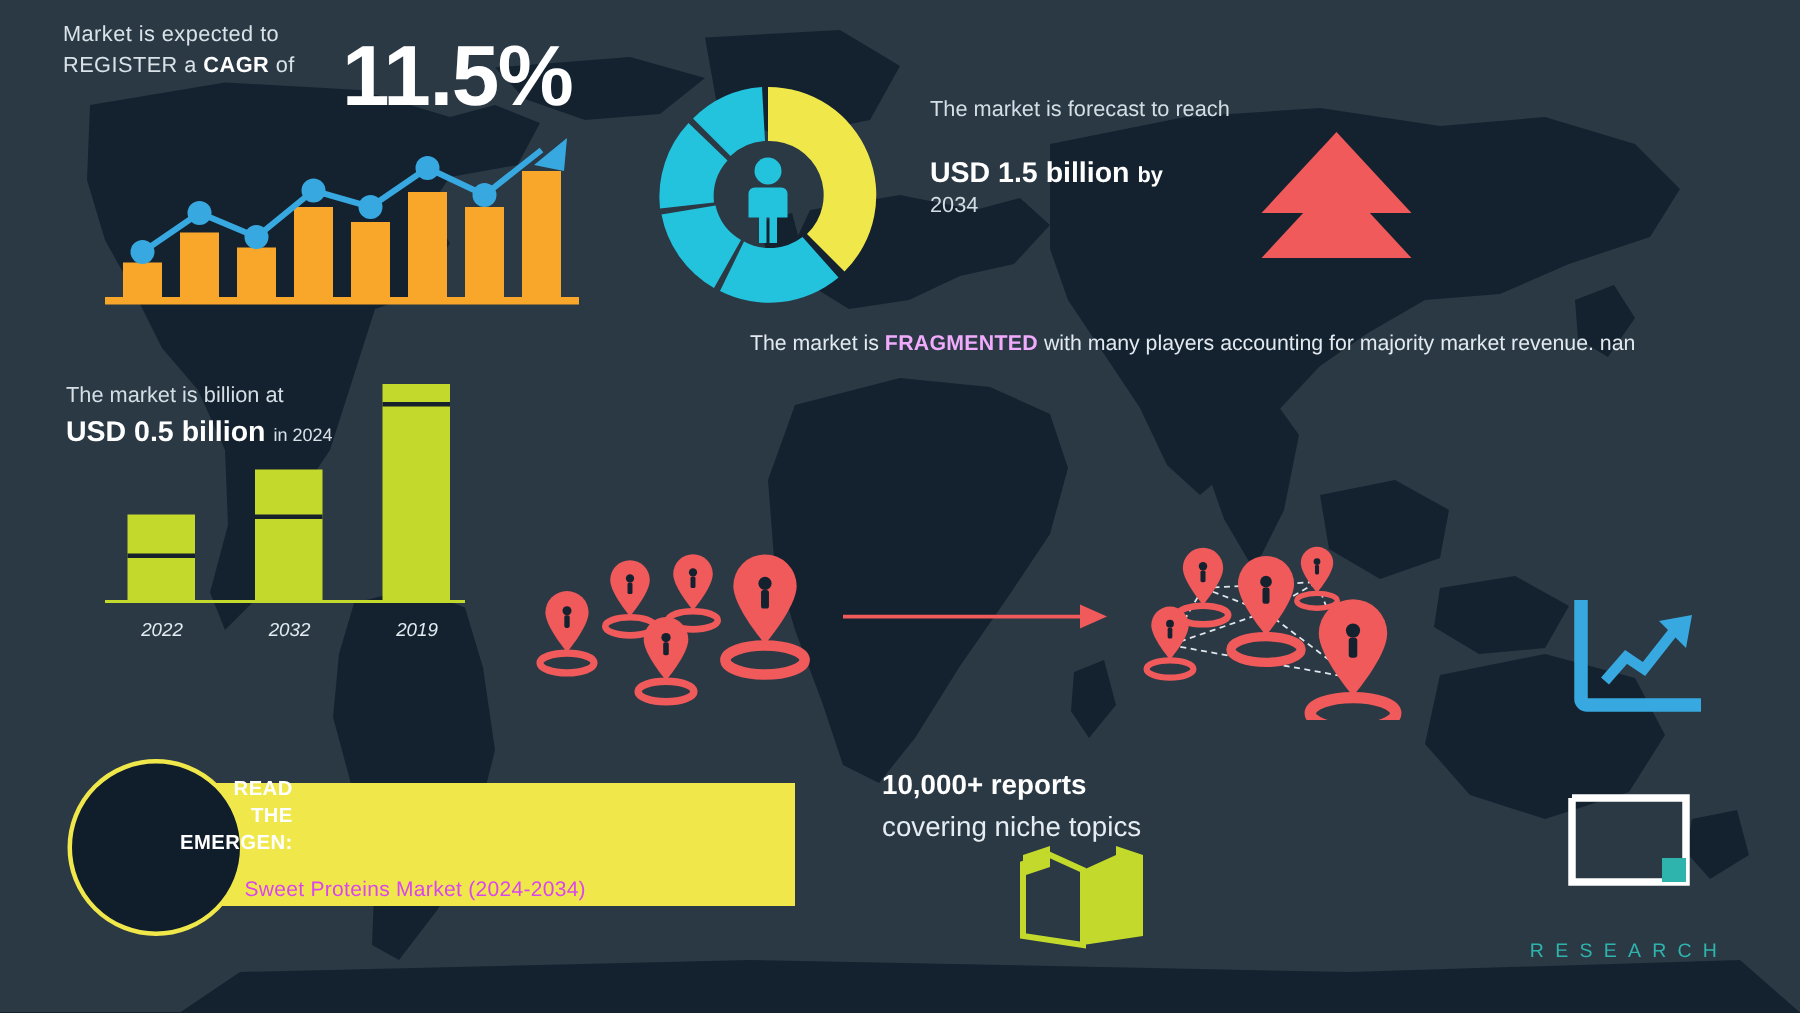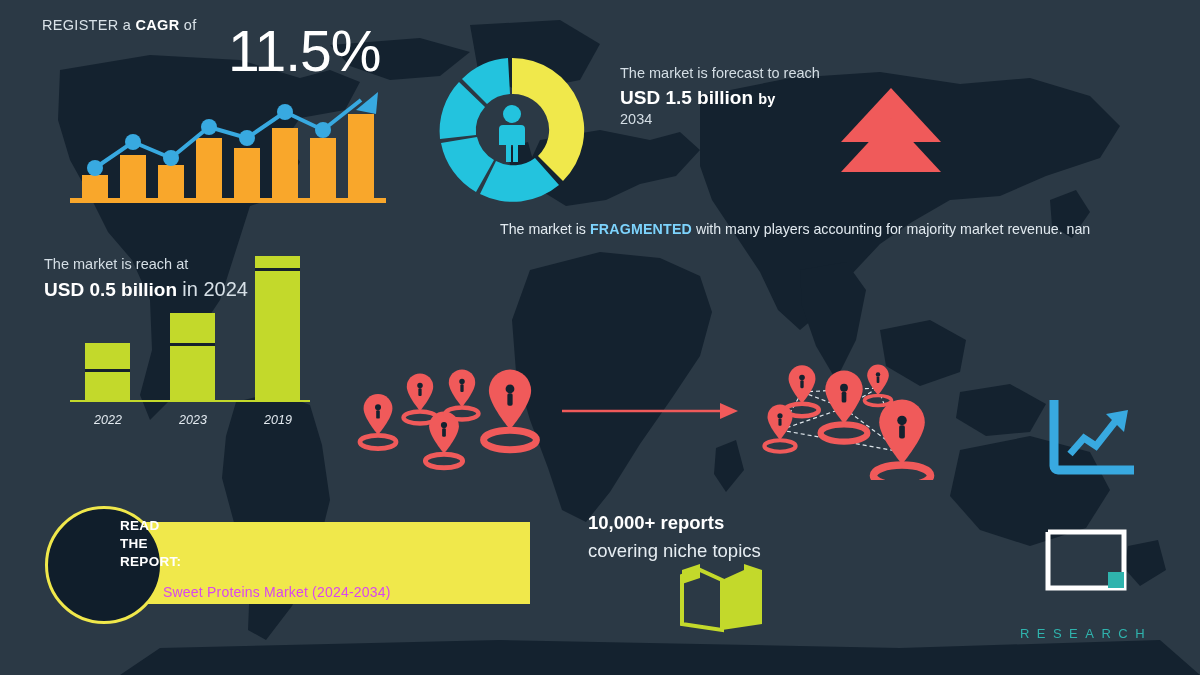--- a/index.html
+++ b/index.html
@@ -22,52 +22,52 @@
   
   .txt{position:absolute;color:#e9eef2;line-height:1.28;}
 
   
   #cagr-block{left:42px;top:14px;width:350px;}
   #cagr-line1{font-size:14.5px;letter-spacing:.3px;color:#d9e2e8;}
   #cagr-line2{font-size:14.5px;letter-spacing:.3px;color:#d9e2e8;margin-top:2px;}
   #cagr-line2 b{color:#ffffff;font-weight:700;}
   #cagr-value{
     position:absolute;left:228px;top:18px;
-    font-size:57px;font-weight:400;color:#ffffff;letter-spacing:-1px;
+    font-size:57px;font-weight:700;color:#ffffff;letter-spacing:-1px;
   }
 
   
   #forecast-block{left:620px;top:64px;width:230px;}
   #fc-l1{font-size:14.5px;color:#d4dee5;}
-  #fc-l2{font-size:19px;font-weight:700;color:#ffffff;margin-top:3px;}
+  #fc-l2{font-size:19px;font-weight:700;color:#ffffff;margin-top:21px;}
   #fc-l2 span.by{font-size:14.5px;font-weight:700;}
   #fc-l3{font-size:14.5px;color:#d4dee5;}
 
   
   #frag-block{left:500px;top:219px;width:640px;font-size:14.2px;color:#e2eaf0;line-height:1.45;}
-  #frag-block .hl{color:#7dd3fc;font-weight:700;letter-spacing:.2px;margin-top:26px;}
+  #frag-block .hl{color:#f0abfc;font-weight:700;letter-spacing:.2px;margin-top:26px;}
 
   
   #valued-block{left:44px;top:255px;width:300px;}
   #v-l1{font-size:14.5px;color:#d4dee5;}
   #v-l2{font-size:19px;font-weight:700;color:#ffffff;margin-top:3px;}
-  #v-l2 span.yr{font-size:20px;font-weight:400;color:#d7e0e7;}
+  #v-l2 span.yr{font-size:12px;font-weight:400;color:#d7e0e7;}
 
   
   #greenchart{position:absolute;left:60px;top:270px;width:260px;height:175px;}
   .gbar{position:absolute;bottom:44px;background:#c3d92b;}
   .gbar .nick{position:absolute;left:0;width:100%;height:3px;background:#16212c;}
   .gbaseline{position:absolute;left:10px;bottom:43px;width:240px;height:2.5px;background:#c3d92b;}
   .gyear{position:absolute;bottom:18px;font-size:12.5px;color:#e3eaf0;text-align:center;font-style:italic;}
 
   
   #cta-bar{position:absolute;left:110px;top:522px;width:420px;height:82px;background:#f0e84b;}
   #cta-label{
     position:absolute;left:120px;top:517px;
-    font-size:13.5px;font-weight:700;color:#ffffff;text-align:left;
+    font-size:13.5px;font-weight:700;color:#ffffff;text-align:right;
     line-height:1.35;letter-spacing:.3px;
   }
   #cta-circle{
     position:absolute;left:45px;top:506px;width:112px;height:112px;
     border-radius:50%;background:#101e2b;border:3px solid #f0e84b;
   }
   #cta-text{
     position:absolute;left:163px;top:584px;
     font-size:14px;font-weight:400;color:#d946ef;letter-spacing:.2px;
   }
@@ -132,20 +132,21 @@
         <path d="M506,148 L528,142 L534,164 L512,172 Z"></path>
 
         <path d="M716,448 L736,440 L744,470 L726,492 L714,474 Z"></path>
 
         <path d="M160,648 L500,640 L900,648 L1160,640 L1200,675 L120,675 Z"></path>
       </g>
     </svg>
   </div>
 
   <div class="txt" id="cagr-block">
+    <div id="cagr-line1">Market is expected to</div>
     <div id="cagr-line2"><span>REGISTER a </span><b>CAGR</b><span> of</span></div>
   </div>
   <div id="cagr-value">11.5%</div>
 
   <svg class="svgabs" style="left:60px;top:80px;" width="340" height="130" viewBox="0 0 340 130">
     <g fill="#f9a72b">
       <rect x="22" y="95" width="26" height="25"></rect>
       <rect x="60" y="75" width="26" height="45"></rect>
       <rect x="98" y="85" width="26" height="35"></rect>
       <rect x="136" y="58" width="26" height="62"></rect>
@@ -189,36 +190,36 @@
   </div>
 
   <svg class="svgabs" style="left:836px;top:84px;" width="110" height="92" viewBox="0 0 110 92">
     <polygon points="55,4 105,58 5,58" fill="#f05a5a"></polygon>
     <polygon points="55,34 105,88 5,88" fill="#f05a5a"></polygon>
   </svg>
 
   <div class="txt" id="frag-block"><span>The market is </span><span class="hl">FRAGMENTED</span><span> with many players accounting for majority market revenue. nan</span></div>
 
   <div class="txt" id="valued-block">
-    <div id="v-l1">The market is reach at</div>
+    <div id="v-l1">The market is billion at</div>
     <div id="v-l2"><span>USD 0.5 billion</span> <span class="yr">in 2024</span></div>
   </div>
 
   <div id="greenchart">
     <div class="gbaseline"></div>
 
     <div class="gbar" style="left:25px;width:45px;height:58px;">
       <div class="nick" style="top:26px;"></div>
     </div>
     <div class="gyear" style="left:18px;width:60px;">2022</div>
 
     <div class="gbar" style="left:110px;width:45px;height:88px;">
       <div class="nick" style="top:30px;"></div>
     </div>
-    <div class="gyear" style="left:103px;width:60px;">2023</div>
+    <div class="gyear" style="left:103px;width:60px;">2032</div>
 
     <div class="gbar" style="left:195px;width:45px;height:145px;">
       <div class="nick" style="top:12px;"></div>
     </div>
     <div class="gyear" style="left:188px;width:60px;">2019</div>
   </div>
 
   <svg class="svgabs" style="left:352px;top:368px;" width="200" height="104" viewBox="0 0 200 104">
     <g fill="#f05a5a">
       <g transform="translate(26,44) scale(0.60)">
@@ -308,21 +309,21 @@
     <path d="M6,4 v62 a4,4 0 0,0 4,4 h72" fill="none" stroke="#38a9e0" stroke-width="9" stroke-linecap="square"></path>
     <polyline points="22,54 36,38 48,46 70,18" fill="none" stroke="#38a9e0" stroke-width="7"></polyline>
     <polygon points="58,14 80,10 76,32" fill="#38a9e0"></polygon>
   </svg>
 
   <div id="cta-bar"></div>
   <div id="cta-circle"></div>
   <div id="cta-label">
     <div>READ</div>
     <div>THE</div>
-    <div>REPORT:</div>
+    <div>EMERGEN:</div>
   </div>
   <div id="cta-text">Sweet Proteins Market (2024-2034)</div>
 
   <div class="txt" id="reports-block">
     <div id="rp-l1">10,000+ reports</div>
     <div id="rp-l2">covering niche topics</div>
   </div>
 
   <svg class="svgabs" style="left:678px;top:562px;" width="88" height="72" viewBox="0 0 88 72">
     <polygon points="4,8 22,2 22,16 4,22" fill="#c3d92b"></polygon>

